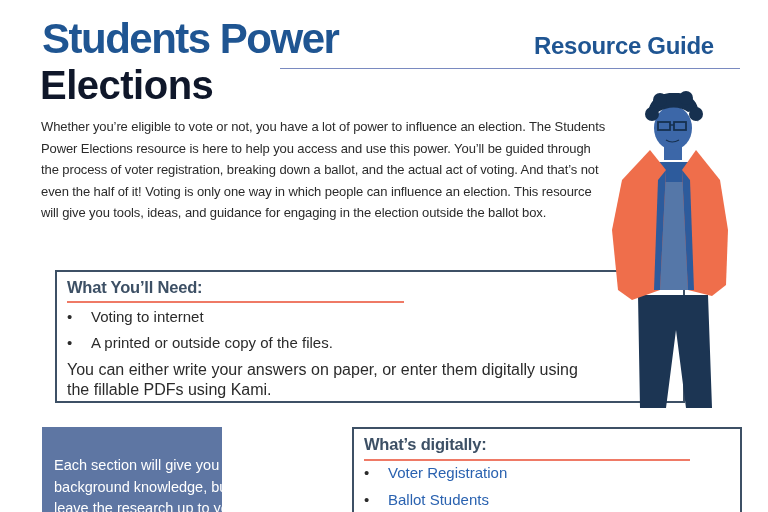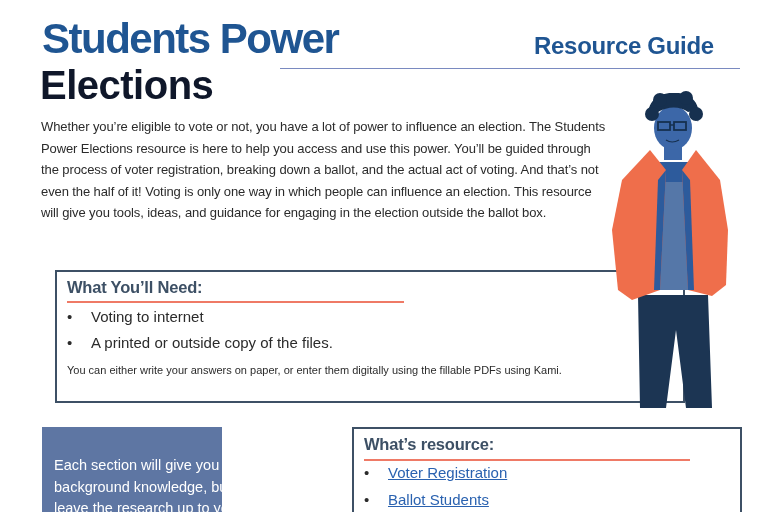--- a/index.html
+++ b/index.html
@@ -8,25 +8,25 @@
   .title2 { position:absolute; left:40px; top:62px; font-size:40px; font-weight:bold; color:#0f172a; letter-spacing:-0.5px; line-height:46px; }
   .guide { position:absolute; left:534px; top:32px; font-size:24px; font-weight:bold; color:#1f5592; letter-spacing:-0.3px; }
   .rule { position:absolute; left:280px; top:68px; width:460px; height:1px; background:#7a8ac0; }
   .intro { position:absolute; left:41px; top:116px; width:570px; font-size:13px; line-height:21.5px; color:#2b2b2b; letter-spacing:-0.1px; }
   .need-box { position:absolute; left:42px; top:270px; width:630px; height:133px; border:2px solid #3d5065; box-sizing:border-box;margin-left:13px; }
   .box-h { position:absolute; font-size:16.5px; font-weight:bold; color:#3d5065; letter-spacing:-0.2px; }
   .uline { position:absolute; height:2px; background:#ef7a66; }
   .bullet { position:absolute; font-size:15px; color:#2b2b2b; }
   .bullet .dot { position:absolute; left:0; top:0; }
   .bullet .txt { position:absolute; left:24px; top:0; white-space:nowrap; }
-  .need-note { position:absolute; left:10px; top:88px; width:530px; font-size:11px; line-height:20px; color:#2b2b2b; }
+  .need-note { position:absolute; left:10px; top:88px; width:530px; font-size:16px; line-height:20px; color:#2b2b2b; }
   .blue-text { position:absolute; left:54px; top:455px; width:280px; font-size:14.5px; line-height:21.5px; color:#ffffff; }
   .blue-bg { position:absolute; left:42px; top:427px; width:180px; height:90px; background:#5e76a3; }
   .incl-box { position:absolute; left:352px; top:427px; width:390px; height:100px; border:2px solid #3d5065; box-sizing:border-box; }
-  .link { color:#2a62b0; text-decoration:underline; }
+  .link { color:#2a62b0; }
   .person { position:absolute; left:608px; top:90px; width:130px; height:320px; }
 </style>
 </head>
 <body>
 
 <div class="title1">Students Power</div>
 <div class="title2">Elections</div>
 <div class="guide">Resource Guide</div>
 <div class="rule"></div>
 
@@ -45,21 +45,21 @@
   </div>
   <div class="need-note">You can either write your answers on paper, or enter them digitally using the fillable PDFs using Kami.</div>
 </div>
 
 <div class="blue-bg" style="width:180px;"></div>
 <div style="position:absolute; left:42px; top:427px; width:179px; height:90px; background:#5e76a3;"></div>
 <div class="blue-text" style="width:240px;">Each section will give you some background knowledge, but we’ll leave the research up to you!</div>
 <div style="position:absolute; left:42px; top:427px; width:180px; height:90px; background:#5e76a3; z-index:-1;"></div>
 
 <div class="incl-box">
-  <div class="box-h" style="left:10px; top:6px;">What’s resource:</div>
+  <div class="box-h" style="left:10px; top:6px;">What’s digitally:</div>
   <div class="uline" style="left:10px; top:30px; width:326px;"></div>
   <div class="bullet" style="left:10px; top:35px;">
     <span class="dot">•</span>
     <span class="txt link">Voter Registration</span>
   </div>
   <div class="bullet" style="left:10px; top:62px;">
     <span class="dot">•</span>
     <span class="txt link">Ballot Students</span>
   </div>
 </div>

